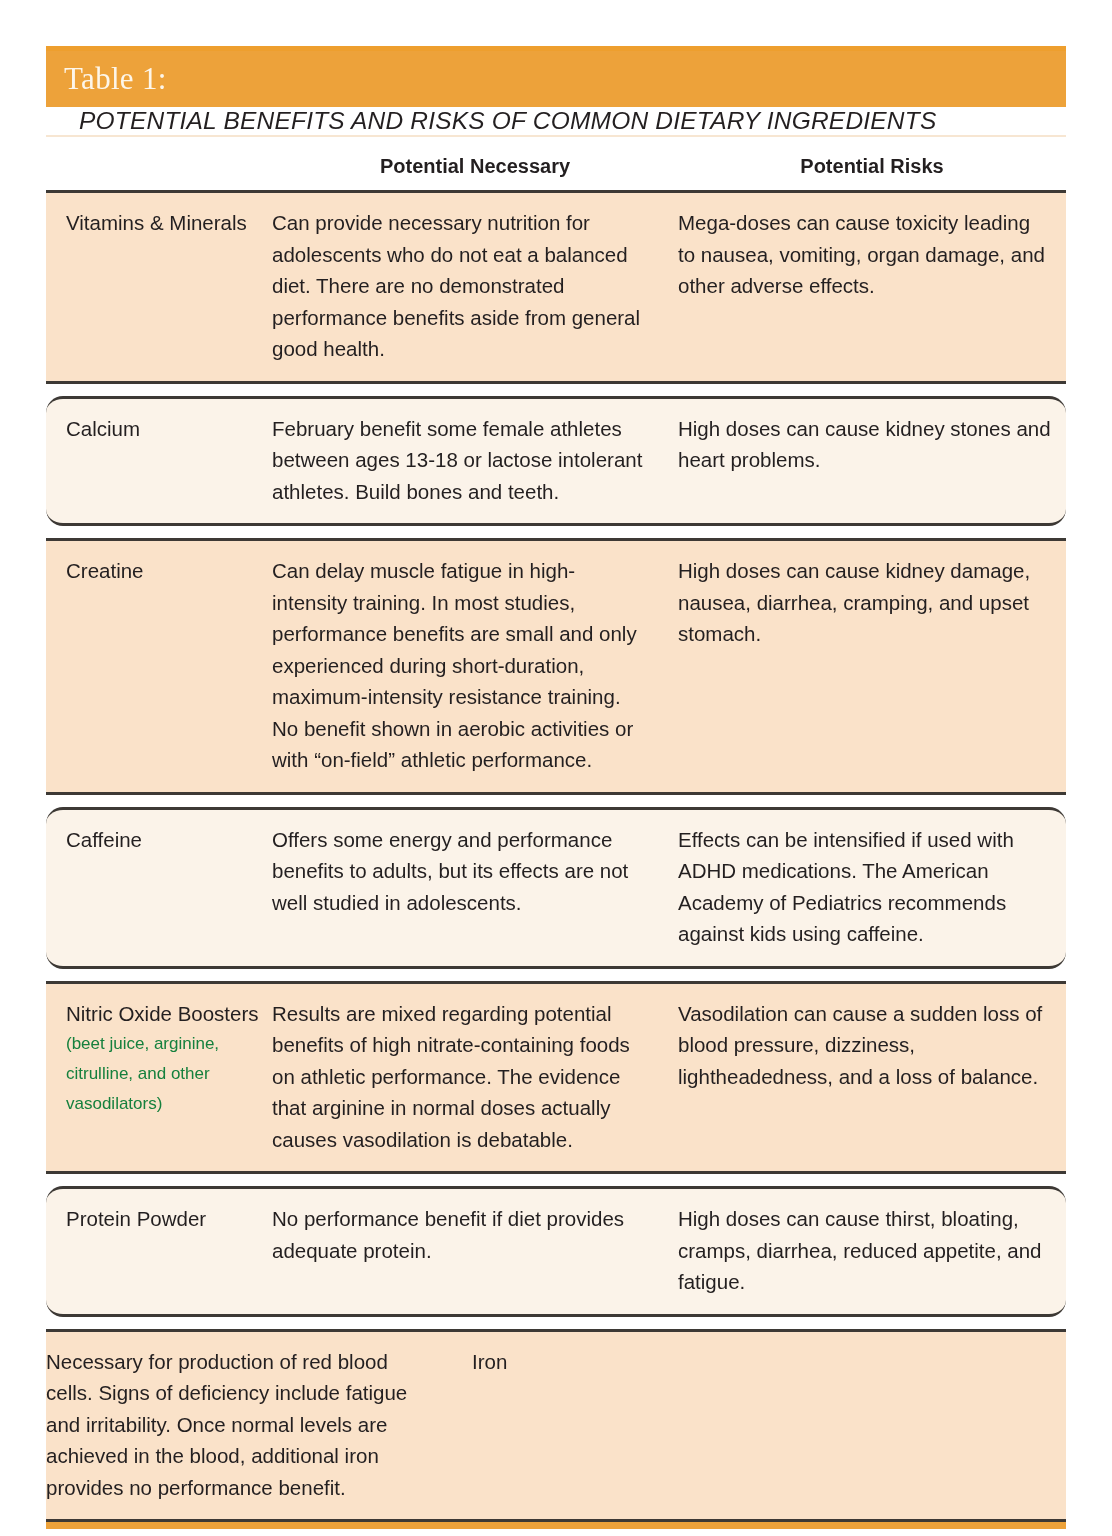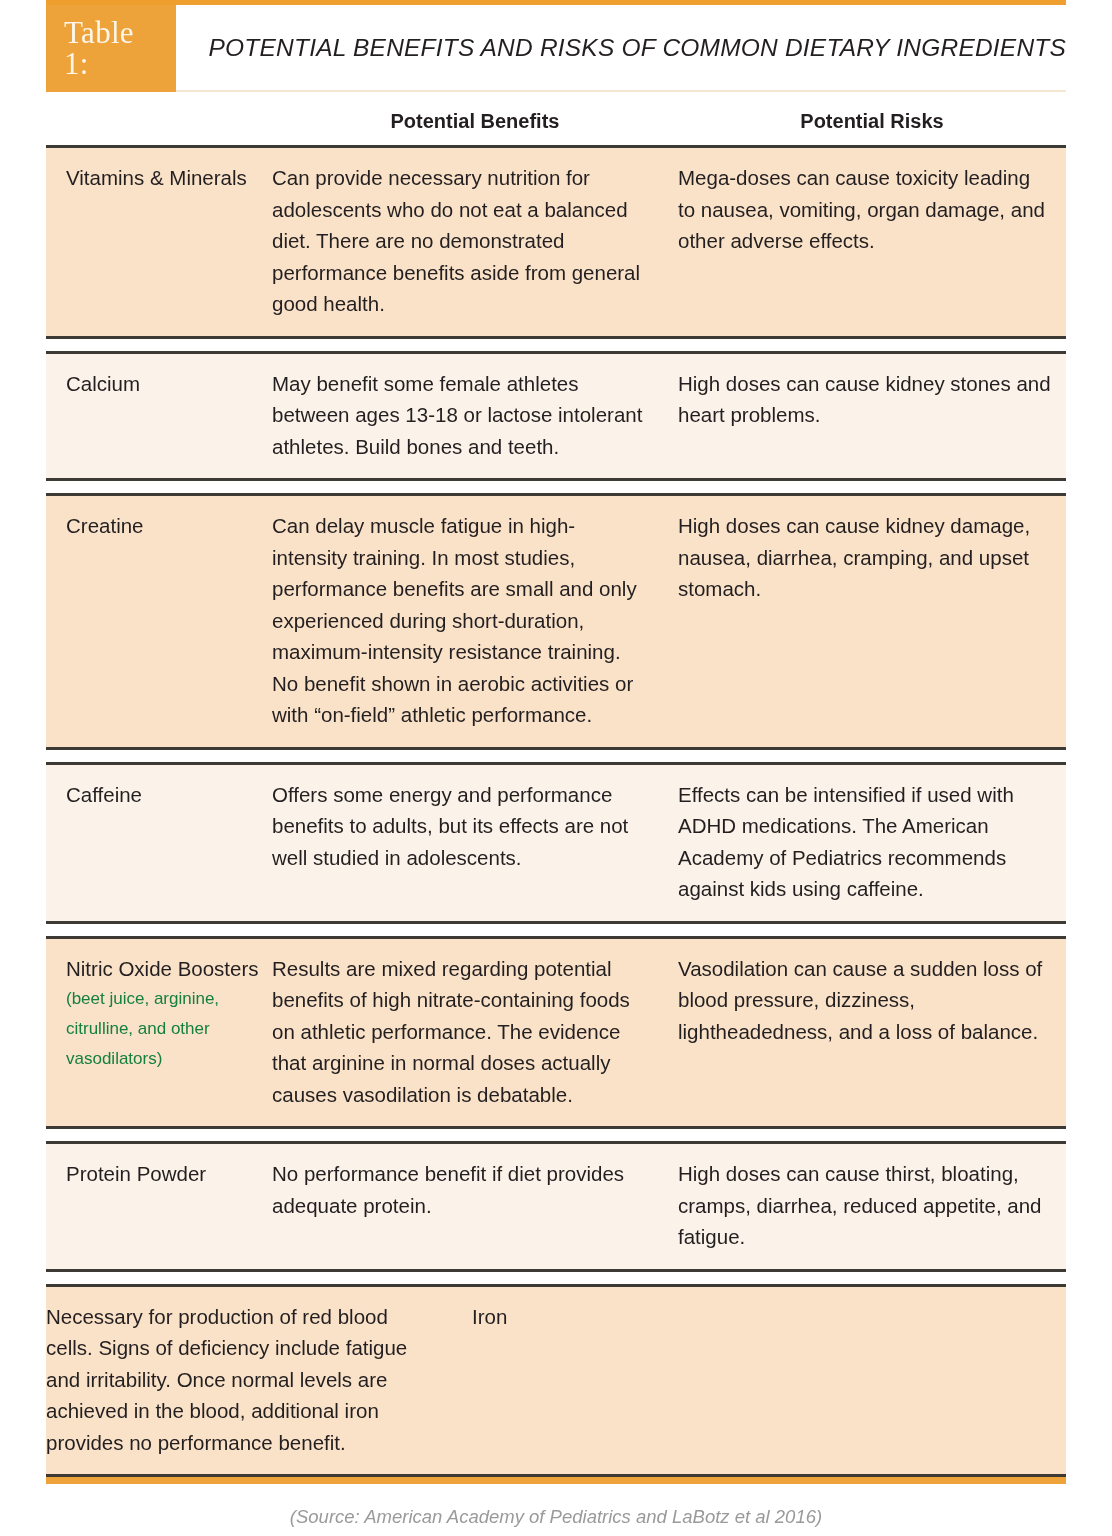--- a/index.html
+++ b/index.html
@@ -20,21 +20,23 @@
     position: absolute;
     left: 46px;
     top: 0;
     width: 1020px;
   }
 
   
   .title-bar {
     display: flex;
     align-items: stretch;
+    margin-top: 46px;
     border-top: 5px solid #EE9F2E;
+    flex-direction: column;
   }
   .title-tag {
     background: #EDA23A;
     color: #fdf6ea;
     font-family: "Liberation Serif", serif;
     font-size: 31px;
     line-height: 1;
     padding: 12px 18px 13px 18px;
     min-width: 123px;
     box-sizing: border-box;
@@ -75,21 +77,21 @@
 
   .row {
     border-top: 3px solid #3d3935;
     border-bottom: 3px solid #3d3935;
     display: flex;
     box-sizing: border-box;
     padding: 14px 16px 16px 0;
   }
   .row + .row { margin-top: 12px; }
   .row.shade-dark  { background: #FAE2C9; }
-  .row.shade-light { background: #FBF3E9; }
+  .row.shade-light { background: #FBF3E9; border-radius: 17px; }
 
   .cell {
     box-sizing: border-box;
     font-size: 20.5px;
     line-height: 31.5px;
     color: #231f20;
   }
   .cell-name     { width: 226px; flex: none; padding-left: 20px; padding-right: 12px; }
   .cell-benefits { width: 406px; flex: none; padding-right: 30px; }
   .cell-risks    { width: 388px; flex: none; padding-right: 14px; }
@@ -122,36 +124,36 @@
   <div class="title-bar">
     <div class="title-tag">Table 1:</div>
     <div class="title-text-wrap">
       <div class="title-text">POTENTIAL BENEFITS AND RISKS OF COMMON DIETARY INGREDIENTS</div>
     </div>
   </div>
 
   <div class="col-headers">
     <div class="ch-spacer"></div>
     <div class="ch-benefits">
-      <span class="col-header-label">Potential Benefits</span>
+      <span class="col-header-label">Potential Necessary</span>
     </div>
     <div class="ch-risks">
       <span class="col-header-label">Potential Risks</span>
     </div>
   </div>
 
   <div class="table-body" id="table-body">
       <div class="row shade-dark">
         <div class="cell cell-name"><span>Vitamins &amp; Minerals</span></div>
         <div class="cell cell-benefits">Can provide necessary nutrition for adolescents who do not eat a balanced diet. There are no demonstrated performance benefits aside from general good health.</div>
         <div class="cell cell-risks">Mega-doses can cause toxicity leading to nausea, vomiting, organ damage, and other adverse effects.</div>
       </div>
       <div class="row shade-light">
         <div class="cell cell-name"><span>Calcium</span></div>
-        <div class="cell cell-benefits">May benefit some female athletes between ages 13-18 or lactose intolerant athletes. Build bones and teeth.</div>
+        <div class="cell cell-benefits">February benefit some female athletes between ages 13-18 or lactose intolerant athletes. Build bones and teeth.</div>
         <div class="cell cell-risks">High doses can cause kidney stones and heart problems.</div>
       </div>
       <div class="row shade-dark">
         <div class="cell cell-name"><span>Creatine</span></div>
         <div class="cell cell-benefits">Can delay muscle fatigue in high-intensity training. In most studies, performance benefits are small and only experienced during short-duration, maximum-intensity resistance training. No benefit shown in aerobic activities or with “on-field” athletic performance.</div>
         <div class="cell cell-risks">High doses can cause kidney damage, nausea, diarrhea, cramping, and upset stomach.</div>
       </div>
       <div class="row shade-light">
         <div class="cell cell-name"><span>Caffeine</span></div>
         <div class="cell cell-benefits">Offers some energy and performance benefits to adults, but its effects are not well studied in adolescents.</div>

